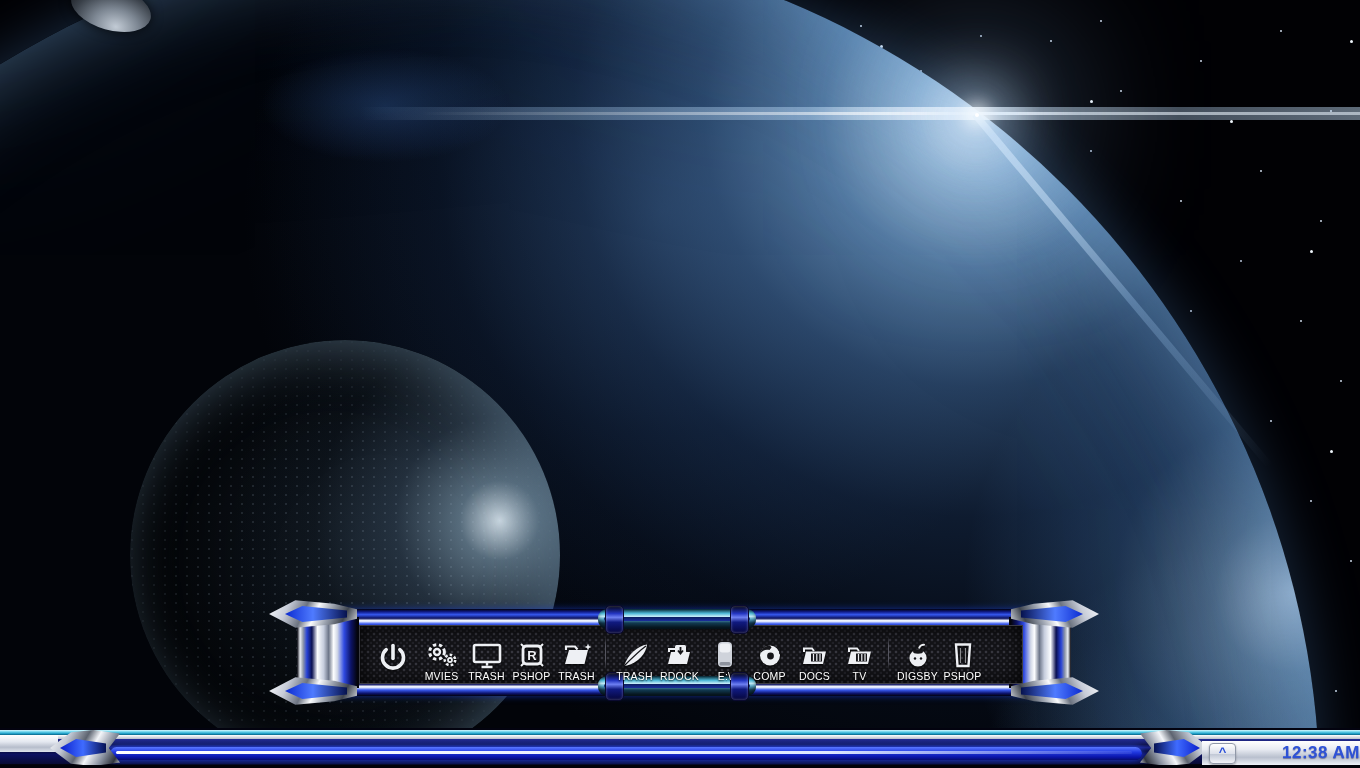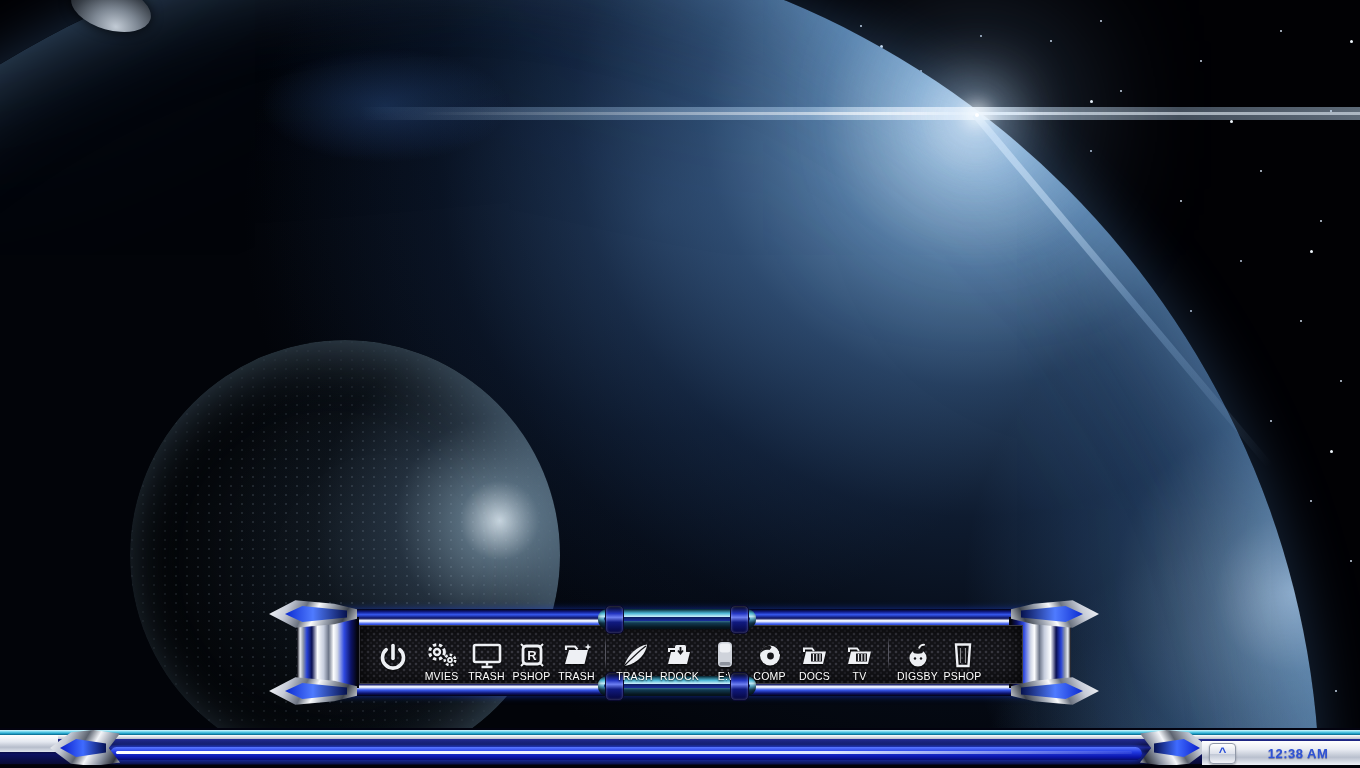--- a/index.html
+++ b/index.html
@@ -150,21 +150,21 @@
     clip-path:polygon(0 50%,30% 6%,62% 0,100% 10%,84% 50%,100% 90%,62% 100%,30% 94%);}
   .tb-orn::after{content:"";position:absolute;left:10px;right:14px;top:9px;bottom:9px;
     background:linear-gradient(90deg,#0a1ecb,#3f6bff 50%,#061254);
     clip-path:polygon(0 50%,35% 0,100% 25%,100% 75%,35% 100%);}
   .tb-orn.left{left:50px}
   .tb-orn.right{left:1140px;transform:scaleX(-1)}
   .tray-btn{width:25px;height:19px;margin-left:7px;border-radius:4px;border:1px solid #9098a8;
     background:linear-gradient(180deg,#ffffff,#dde1ea 50%,#c2c9d6 55%,#f2f4f9);
     color:#2b50d8;font-weight:700;font-size:13px;line-height:16px;text-align:center;cursor:pointer;
     box-shadow:0 1px 2px rgba(0,0,0,.3);}
-  .tray-clock{flex:1;text-align:center;font-size:13px;font-weight:700;color:#2e52d6;
+  .tray-clock{flex:1;text-align:right;font-size:17px;font-weight:700;color:#2e52d6;
     letter-spacing:.5px;text-shadow:0 1px 1px rgba(10,20,90,.45);cursor:default;}
 
   svg{display:block;}
 </style>
 </head>
 <body>
 
 <div class="desktop">
   <div class="stars"></div>
   <div class="stars2"></div>

